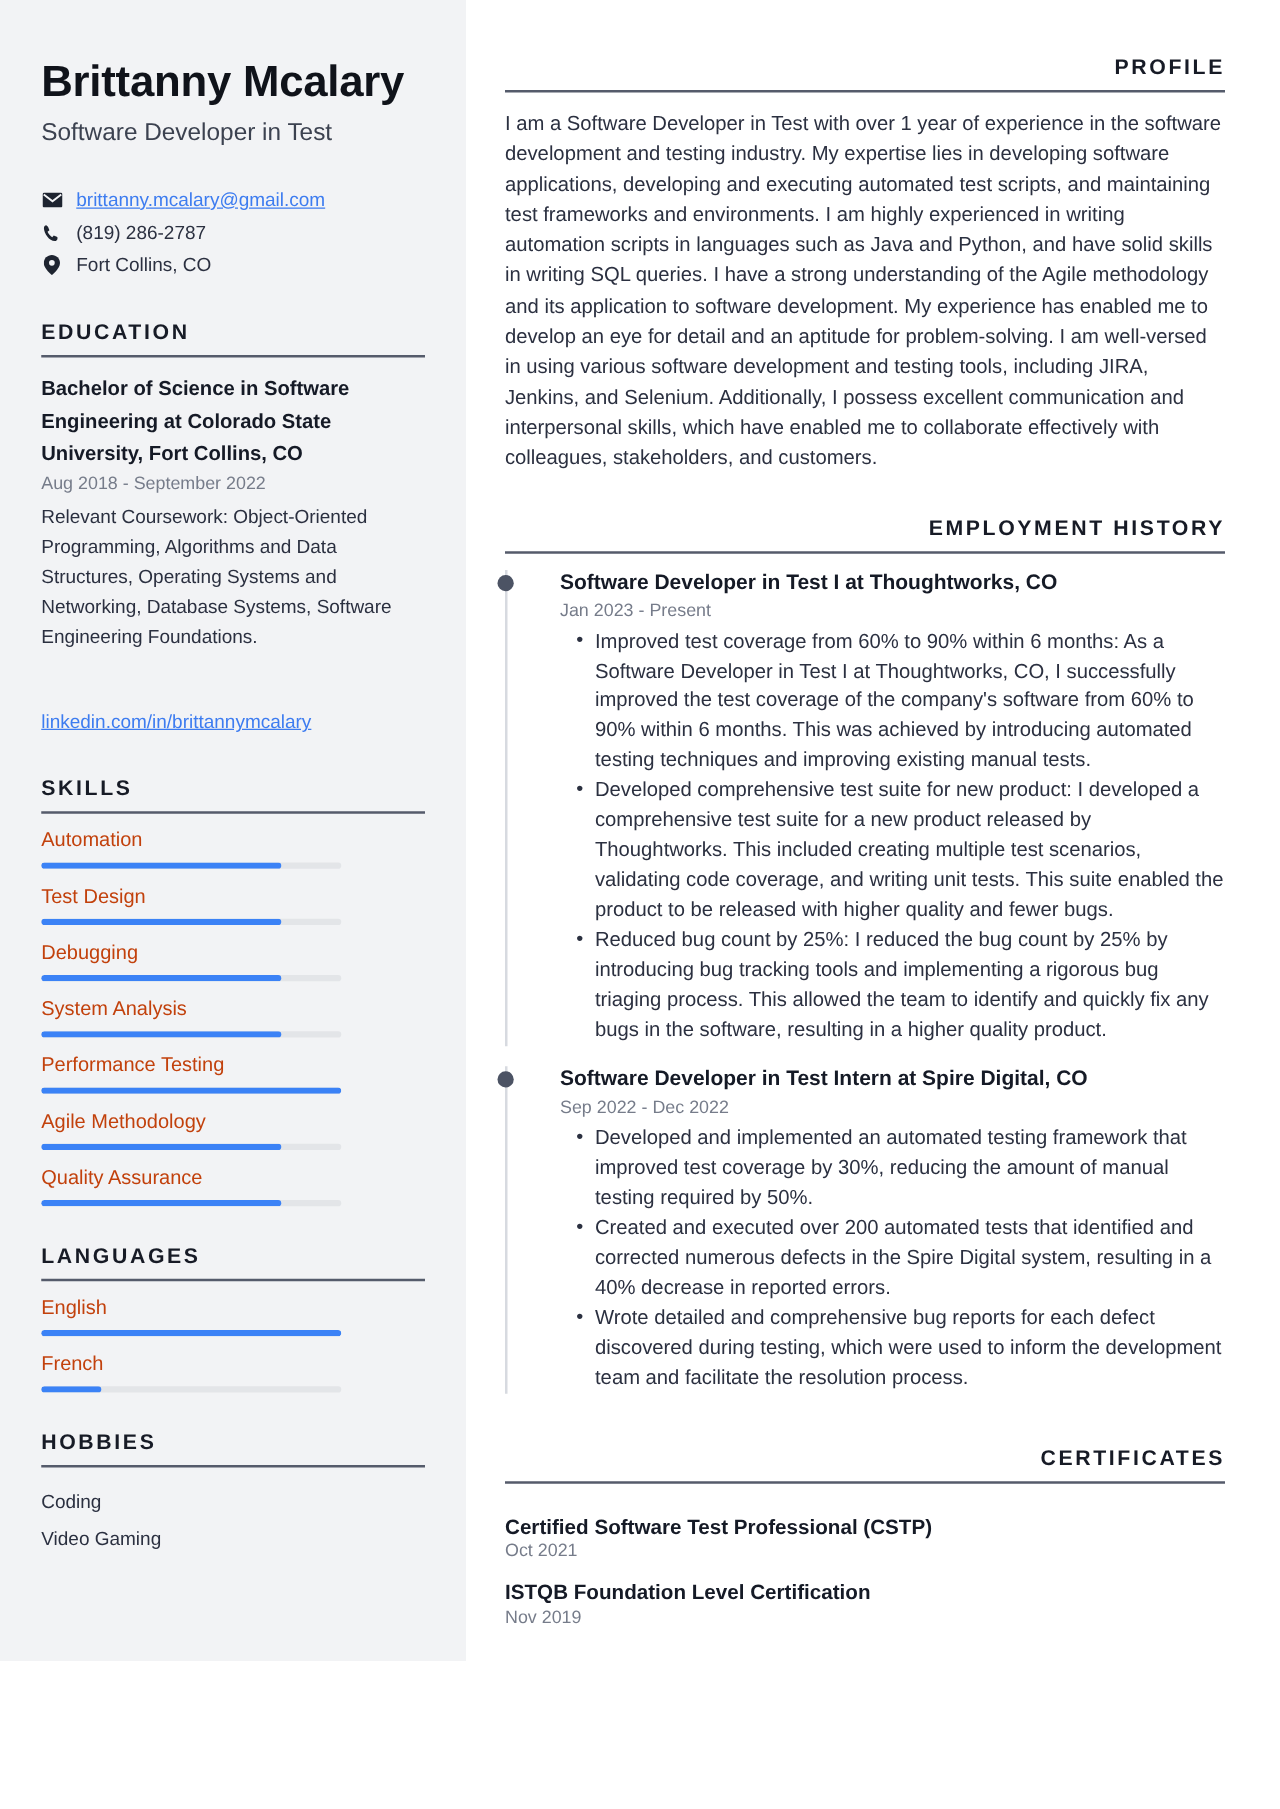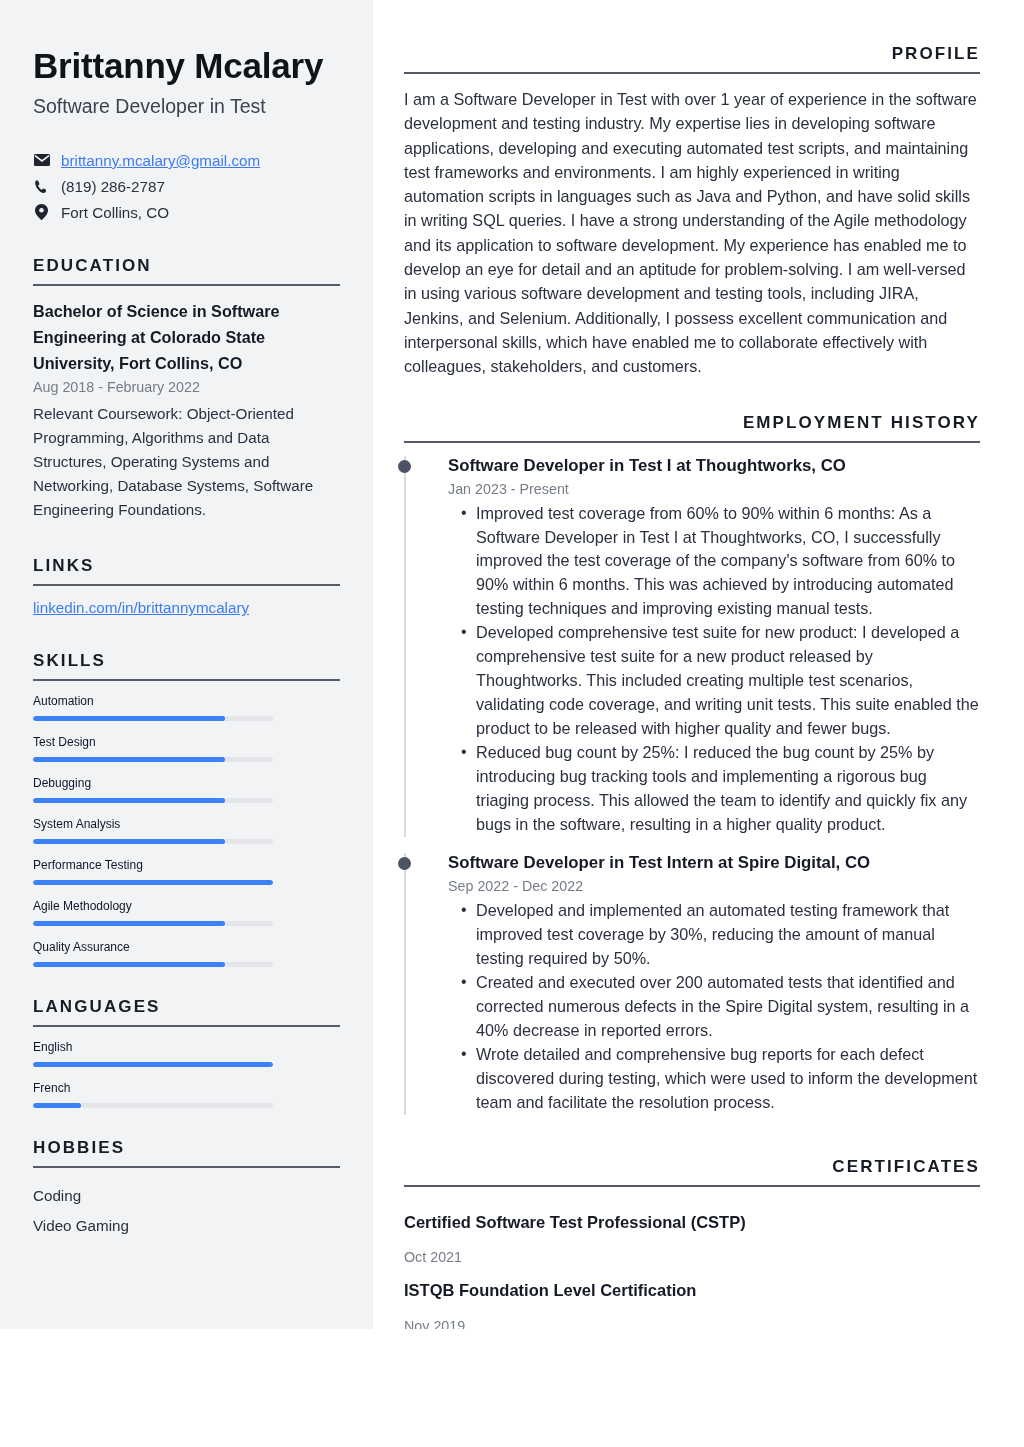--- a/index.html
+++ b/index.html
@@ -94,22 +94,22 @@
 
   .side-link {
     font-size: 15.2px;
     color: #3d7cf0;
     text-decoration: underline;
     display: inline-block;
   }
 
   .bar-item { margin-bottom: 14px; }
   .bar-label {
-    font-size: 12px;
-    color: #0f172a;
+    font-size: 16px;
+    color: #c2410c;
     margin-bottom: 8px;
   }
   .bar-track {
     width: 240px;
     height: 5px;
     background: #e3e5e8;
     border-radius: 3px;
     overflow: hidden;
   }
   .bar-fill {
@@ -207,21 +207,21 @@
   .cert-item { margin-bottom: 15px; }
   .cert-name {
     font-size: 16.5px;
     font-weight: bold;
     color: #151a26;
     line-height: 1.3;
   }
   .cert-date {
     font-size: 14.3px;
     color: #767c8a;
-    margin-top: 16px;
+    margin-top: 0;
   }
   .spacer-sm { height: 22px; }
   .spacer-md { height: 42px; }
 </style>
 </head>
 <body>
 
 <div class="page">
 
   <aside class="sidebar">
@@ -258,28 +258,27 @@
         </span>
         <span class="contact-text">Fort Collins, CO</span>
       </div>
     </div>
 
     <section class="side-section">
       <div class="section-head">EDUCATION</div>
       <div class="section-body">
         <div>
           <div class="edu-title">Bachelor of Science in Software Engineering at Colorado State University, Fort Collins, CO</div>
-          <div class="edu-date">Aug 2018 - February 2022</div>
+          <div class="edu-date">Aug 2018 - September 2022</div>
           <div class="edu-desc">Relevant Coursework: Object-Oriented Programming, Algorithms and Data Structures, Operating Systems and Networking, Database Systems, Software Engineering Foundations.</div>
         </div>
       </div>
     </section>
 
     <section class="side-section">
-      <div class="section-head">LINKS</div>
       <div class="section-body">
         <a class="side-link" href="#">linkedin.com/in/brittannymcalary</a>
       </div>
     </section>
 
     <section class="side-section">
       <div class="section-head">SKILLS</div>
       <div class="section-body">
         <div class="bar-item">
           <div class="bar-label">Automation</div>

